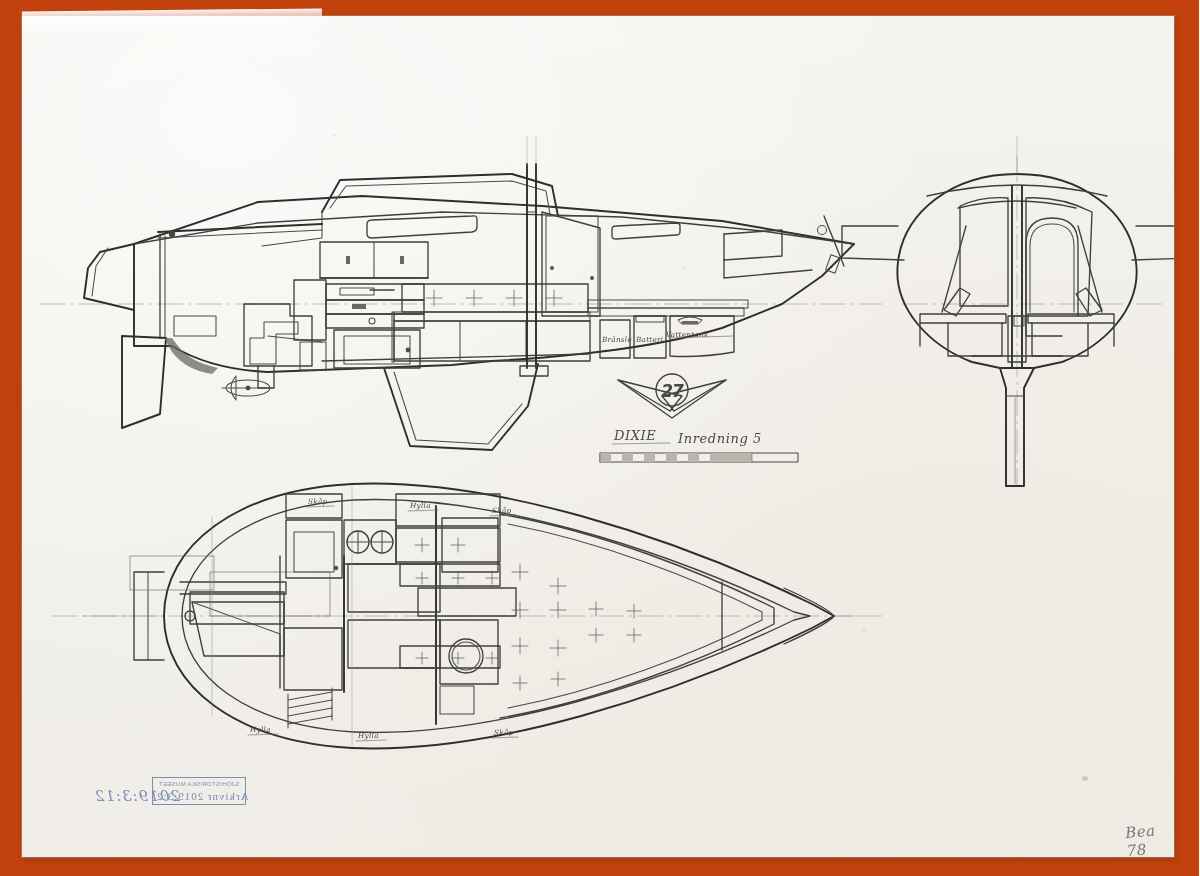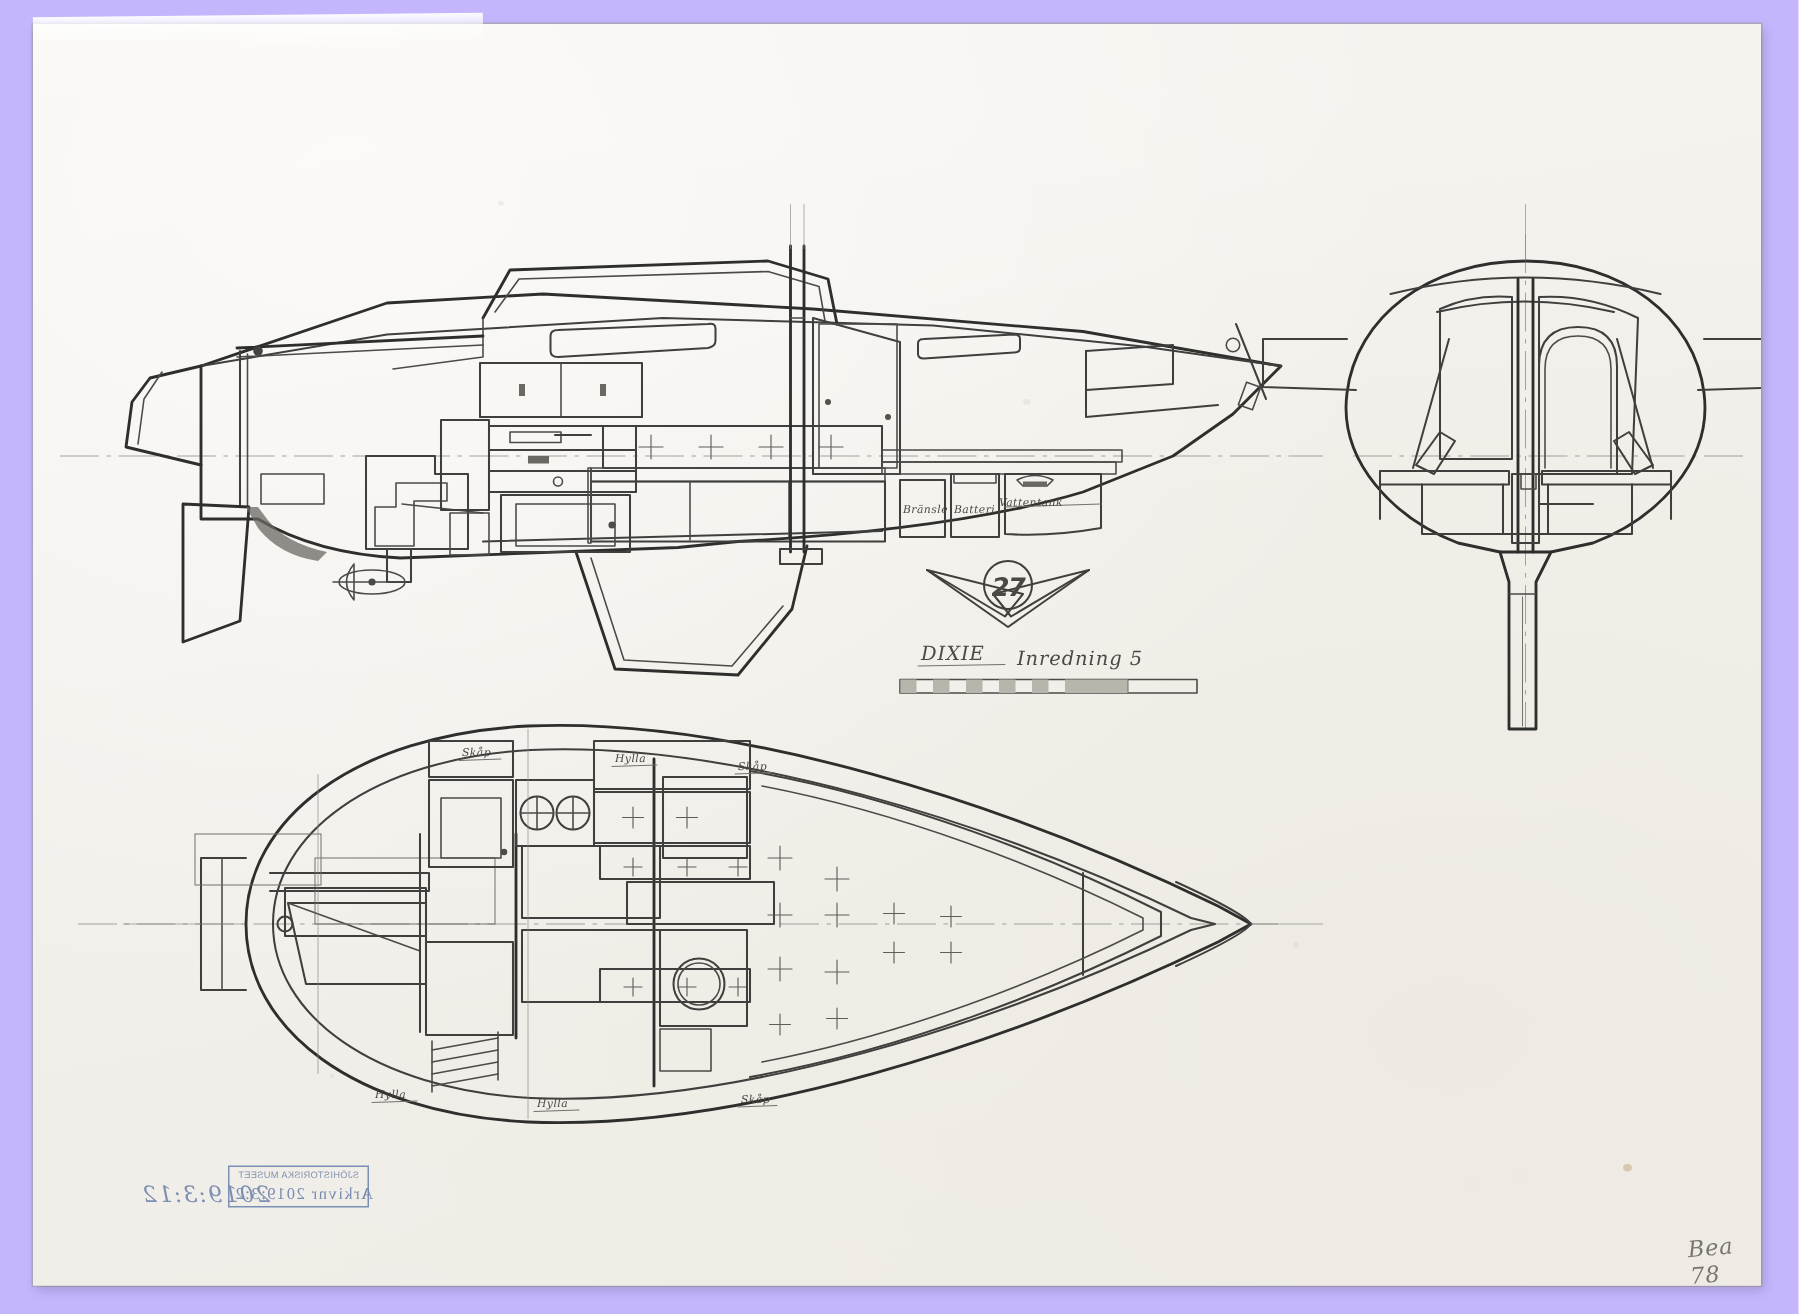--- a/index.html
+++ b/index.html
@@ -1,19 +1,19 @@
 <!DOCTYPE html>
 <html><head>
 <meta charset="utf-8">
 <title>DIXIE 27 Inredning 5</title>
 <style>
   html,body{margin:0;padding:0;background:#ffffff;}
   body{width:1200px;height:876px;overflow:hidden;
        font-family:"Liberation Serif",serif;}
-  #stage{position:relative;width:1199px;height:876px;background:#c4b5fd;}
+  #stage{position:relative;width:1199px;height:876px;background:#c2410c;}
 
   
   #sheet{position:absolute;left:22px;top:16px;width:1152px;height:841px;
          background:#f4f2ee;
          box-shadow:2px 3px 7px rgba(0,0,0,.16), 0 0 0 1px rgba(160,158,150,.55);}
   #sheet:before{content:"";position:absolute;inset:0;
      background:
        radial-gradient(ellipse at 18% 12%, rgba(255,255,255,.55), transparent 55%),
        radial-gradient(ellipse at 82% 80%, rgba(238,234,226,.8), transparent 60%),
        linear-gradient(170deg,#f7f5f1 0%,#f2f0eb 48%,#efece6 100%);

